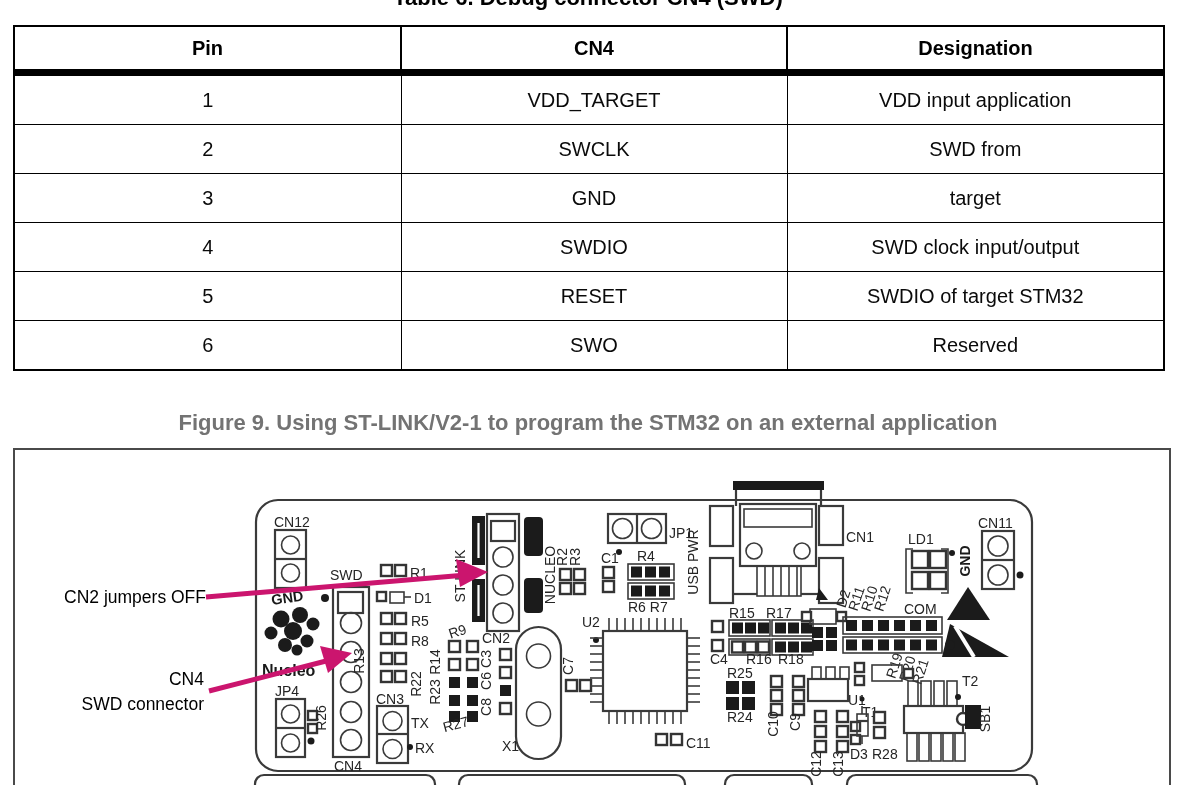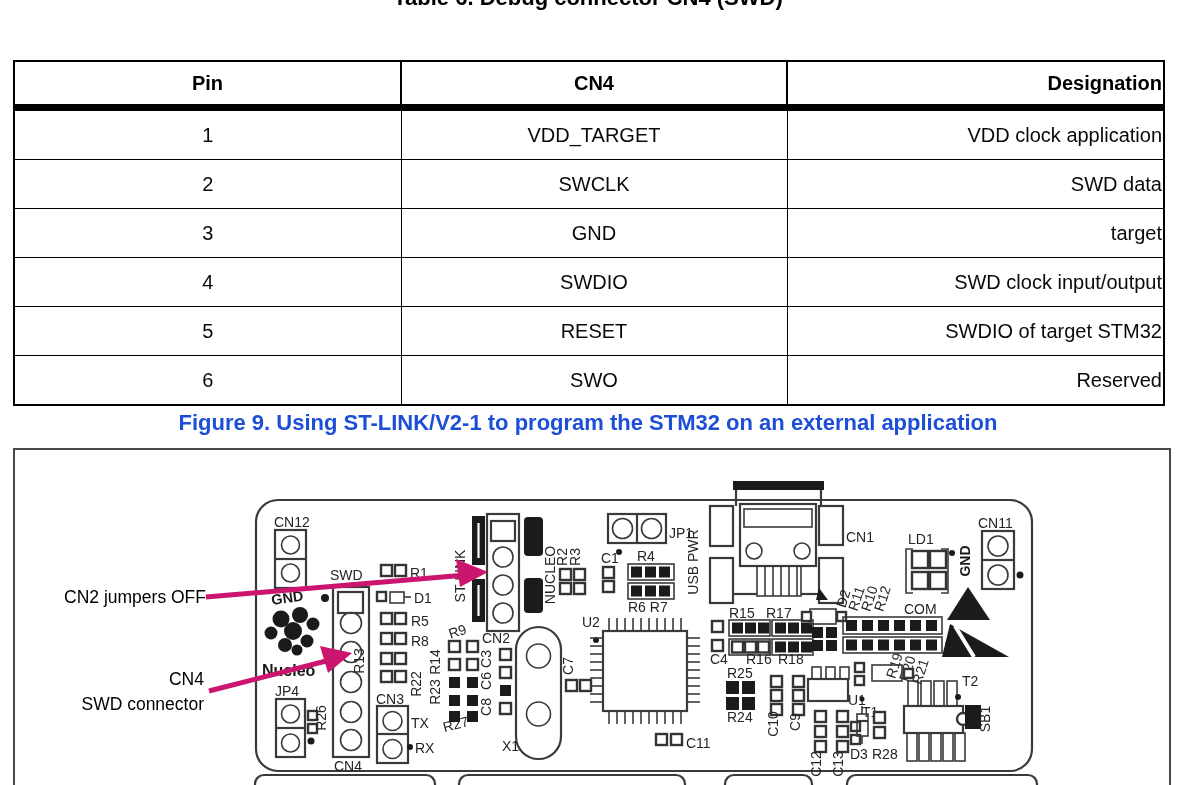--- a/index.html
+++ b/index.html
@@ -10,27 +10,27 @@
         font-size:22px;font-weight:bold;color:#000;}
   table.pintbl{position:absolute;left:13px;top:25px;width:1150px;border-collapse:collapse;
         table-layout:fixed;background:#fff;}
   table.pintbl col.c1{width:387px}
   table.pintbl col.c2{width:386px}
   table.pintbl col.c3{width:377px}
   table.pintbl th{height:40px;font-size:20px;font-weight:bold;text-align:center;
         border:2px solid #000;border-bottom:7px solid #000;}
   table.pintbl td{height:46px;font-size:20px;font-weight:normal;text-align:center;
         border:1px solid #000;color:#0a0a0a;}
-  table.pintbl{border:2px solid #c4b5fd;margin-top:35px;}
+  table.pintbl{border:2px solid #c4b5fd;}
   table.pintbl td:first-child,table.pintbl th:first-child{border-left:2px solid #000;}
-  table.pintbl td:last-child,table.pintbl th:last-child{border-right:2px solid #000;text-align:right;}
+  table.pintbl td:last-child,table.pintbl th:last-child{border-right:2px solid #000;}
   table.pintbl tr:last-child td{border-bottom:2px solid #000;}
   
   .fig-caption{position:absolute;left:13px;top:410px;width:1150px;text-align:center;
-        font-size:22px;font-weight:bold;color:#1d4ed8;}
+        font-size:22px;font-weight:bold;color:#737373;}
   
   svg.fig{position:absolute;left:0;top:0;}
   .ln{stroke:#3a3a3a;fill:none;stroke-width:2.2;}
   .lnthin{stroke:#3a3a3a;fill:none;stroke-width:1.6;}
   .blk{fill:#1b1b1b;stroke:none;}
   .hollow{fill:#fff;stroke:#343434;stroke-width:2.4;}
   .lbl{fill:#252525;font-family:"Liberation Sans",sans-serif;font-size:14px;}
   .lblb{fill:#1a1a1a;font-family:"Liberation Sans",sans-serif;font-weight:bold;}
   .ann{fill:#000;font-family:"Liberation Sans",sans-serif;font-size:17.5px;}
   .frame{fill:none;stroke:#4a4a4a;stroke-width:2;}
@@ -52,26 +52,26 @@
       <tr>
         <th>Pin</th>
         <th>CN4</th>
         <th>Designation</th>
       </tr>
     </thead>
     <tbody>
       <tr>
         <td>1</td>
         <td>VDD_TARGET</td>
-        <td>VDD clock application</td>
+        <td>VDD input application</td>
       </tr>
       <tr>
         <td>2</td>
         <td>SWCLK</td>
-        <td>SWD data</td>
+        <td>SWD from</td>
       </tr>
       <tr>
         <td>3</td>
         <td>GND</td>
         <td>target</td>
       </tr>
       <tr>
         <td>4</td>
         <td>SWDIO</td>
         <td>SWD clock input/output</td>

